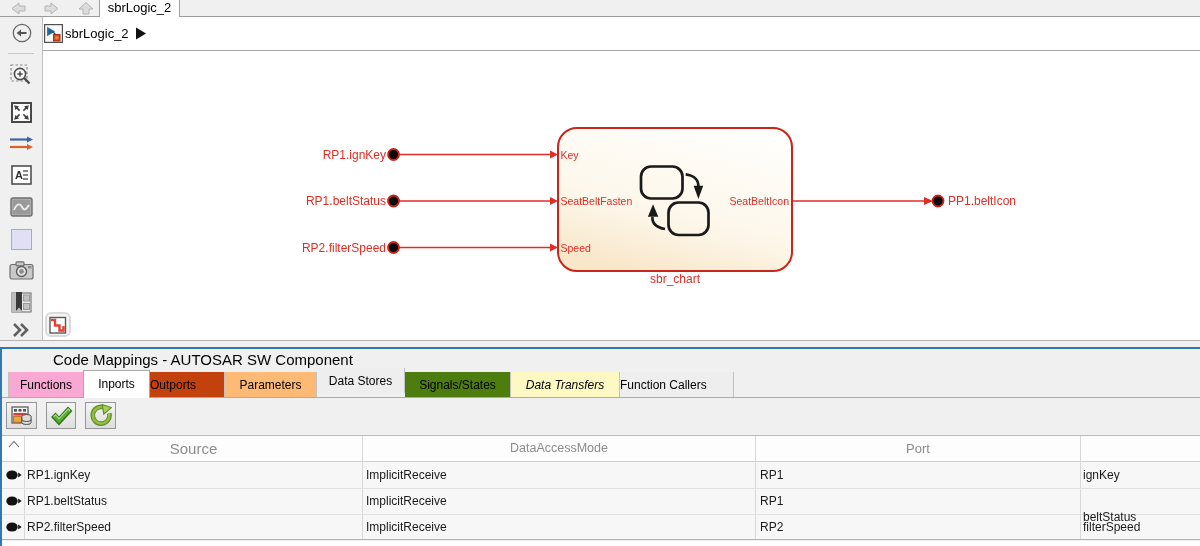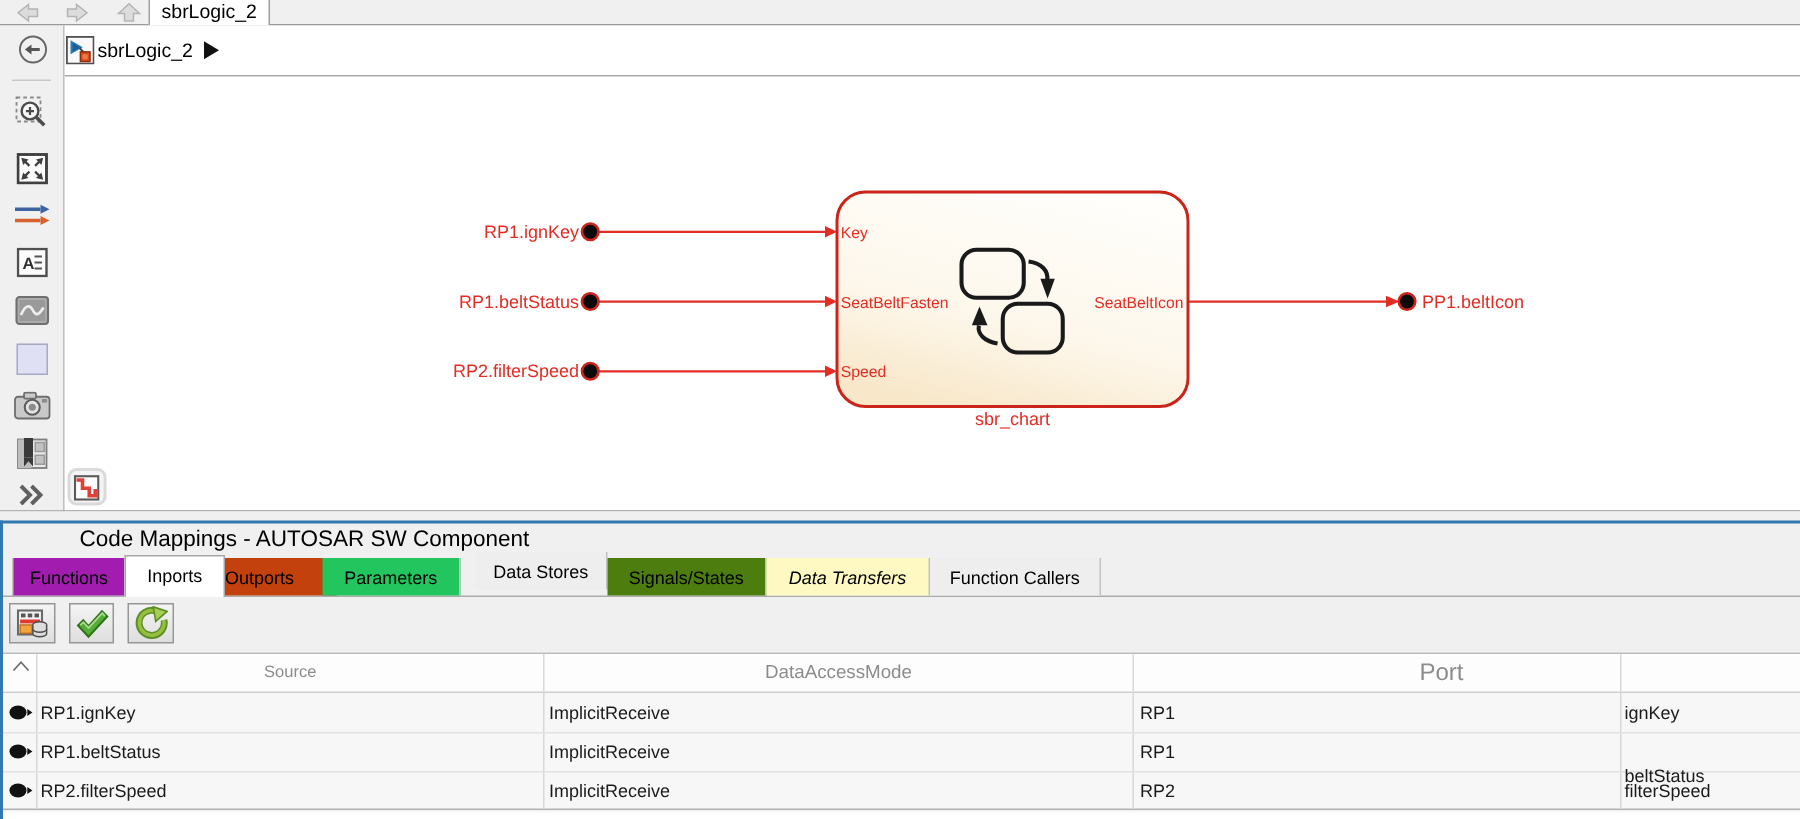--- a/index.html
+++ b/index.html
@@ -175,28 +175,28 @@
   <path d="M2 4 H6 V9.5 H10.5 V14.5 H14.5 V10" fill="none" stroke="#e04038" stroke-width="2.4"></path>
 </svg>
 
 <div class="abs" style="left:0;top:347px;width:1200px;height:199px;background:#f0f0f0;border-top:2px solid #3179ae;border-left:2px solid #3179ae;"></div>
 
 <div class="abs" style="left:18px;top:351px;width:600px;height:19px;line-height:18px;font-size:15px;margin-left:35px;">Code Mappings - AUTOSAR SW Component</div>
 
 <div class="abs" style="left:2px;top:371px;width:1198px;height:27px;background:#f0f0f0;border-bottom:1px solid #ababab;"></div>
 <div id="tabs"></div>
 
-<div class="abs" style="left:8px;top:372px;width:75px;height:25px;border-left:1px solid #c2c2c2;background:#a21caf;text-align:center;line-height:26px;">Functions</div>
+<div class="abs" style="left:8px;top:372px;width:75px;height:25px;border-left:1px solid #c2c2c2;background:#f9a8d4;text-align:center;line-height:26px;">Functions</div>
 <div class="abs" style="left:83px;top:370px;width:67px;height:28px;background:#fff;border:1px solid #a8a8a8;border-bottom:none;text-align:center;line-height:26px;">Inports</div>
 <div class="abs" style="left:150px;top:372px;width:75px;height:25px;background:#c2410c;text-align:left;line-height:26px;border-right:1px solid #c2c2c2;">Outports</div>
-<div class="abs" style="left:215px;top:372px;width:92px;height:25px;background:#22c55e;text-align:center;line-height:26px;border-right:1px solid #c2c2c2;">Parameters</div>
+<div class="abs" style="left:225px;top:372px;width:92px;height:25px;background:#fdba74;text-align:center;line-height:26px;border-right:1px solid #c2c2c2;">Parameters</div>
 <div class="abs" style="left:317px;top:368px;width:88px;height:25px;background:#eeeeee;text-align:center;line-height:26px;border-right:1px solid #c2c2c2;">Data Stores</div>
 <div class="abs" style="left:405px;top:372px;width:106px;height:25px;background:#4d7c0f;text-align:center;line-height:26px;border-right:1px solid #c2c2c2;">Signals/States</div>
 <div class="abs" style="left:511px;top:372px;width:109px;height:25px;background:#fef9c3;text-align:center;line-height:26px;border-right:1px solid #c2c2c2;font-style:italic;">Data Transfers</div>
-<div class="abs" style="left:620px;top:372px;width:114px;height:25px;background:#eeeeee;text-align:center;line-height:26px;border-right:1px solid #c2c2c2;">Function Callers</div>
+<div class="abs" style="left:620px;top:372px;width:114px;height:25px;background:#eeeeee;text-align:left;line-height:26px;border-right:1px solid #c2c2c2;">Function Callers</div>
 
 <div class="abs" style="left:6px;top:402px;width:31px;height:27px;background:linear-gradient(#f4f4f4,#dedede);border:1px solid #969696;"></div>
 <div class="abs" style="left:46px;top:402px;width:30px;height:27px;background:linear-gradient(#f4f4f4,#dedede);border:1px solid #969696;"></div>
 <div class="abs" style="left:85px;top:402px;width:31px;height:27px;background:linear-gradient(#f4f4f4,#dedede);border:1px solid #969696;"></div>
 
 <svg class="abs" style="left:11px;top:406px;" width="22" height="20" viewBox="0 0 22 20">
   <rect x="1" y="1" width="16" height="16" fill="#f2f2f2" stroke="#6a6a6a" stroke-width="1.4"></rect>
   <rect x="3" y="3" width="3" height="2.6" fill="#555"></rect>
     <rect x="7.5" y="3" width="3" height="2.6" fill="#555"></rect>
     <rect x="12" y="3" width="3" height="2.6" fill="#555"></rect>
@@ -228,23 +228,23 @@
 <div class="abs" style="left:755px;top:436px;width:1px;height:103px;background:#d8d8d8;"></div>
 <div class="abs" style="left:1080px;top:436px;width:1px;height:103px;background:#d8d8d8;"></div>
 
 <div class="abs" style="left:2px;top:488px;width:1198px;height:1px;background:#e2e2e2;"></div>
 <div class="abs" style="left:2px;top:514px;width:1198px;height:1px;background:#e2e2e2;"></div>
 
 <svg class="abs" style="left:8px;top:440px;" width="12" height="8">
     <path d="M1 7 L6 1.5 L11 7" fill="none" stroke="#6a6a6a" stroke-width="1.1"></path>
   </svg>
 
-<div class="abs" style="left:25px;top:436px;width:337px;height:25px;line-height:25px;text-align:center;color:#8c8c8c;font-size:11px;">Source</div>
+<div class="abs" style="left:25px;top:436px;width:337px;height:25px;line-height:25px;text-align:center;color:#8c8c8c;font-size:15px;">Source</div>
 <div class="abs" style="left:363px;top:436px;width:392px;height:25px;line-height:25px;text-align:center;color:#8c8c8c;font-size:12.5px;">DataAccessMode</div>
-<div class="abs" style="left:799px;top:436px;width:324px;height:25px;line-height:25px;text-align:center;color:#8c8c8c;font-size:16px;">Port</div>
+<div class="abs" style="left:756px;top:436px;width:324px;height:25px;line-height:25px;text-align:center;color:#8c8c8c;font-size:13px;">Port</div>
 
 <div class="abs" style="left:27px;top:462px;width:330px;height:26px;line-height:26px;color:#1a1a1a;">RP1.ignKey</div>
 <div class="abs" style="left:366px;top:462px;width:380px;height:26px;line-height:26px;color:#1a1a1a;">ImplicitReceive</div>
 <div class="abs" style="left:760px;top:462px;width:300px;height:26px;line-height:26px;color:#1a1a1a;">RP1</div>
 <div class="abs" style="left:1083px;top:462px;width:110px;height:26px;line-height:26px;color:#1a1a1a;">ignKey</div>
 
 <div class="abs" style="left:27px;top:488px;width:330px;height:26px;line-height:26px;color:#1a1a1a;">RP1.beltStatus</div>
 <div class="abs" style="left:366px;top:488px;width:380px;height:26px;line-height:26px;color:#1a1a1a;">ImplicitReceive</div>
 <div class="abs" style="left:760px;top:488px;width:300px;height:26px;line-height:26px;color:#1a1a1a;">RP1</div>
 <div class="abs" style="left:1083px;top:488px;width:110px;height:26px;line-height:26px;color:#1a1a1a;margin-top:16px;">beltStatus</div>

